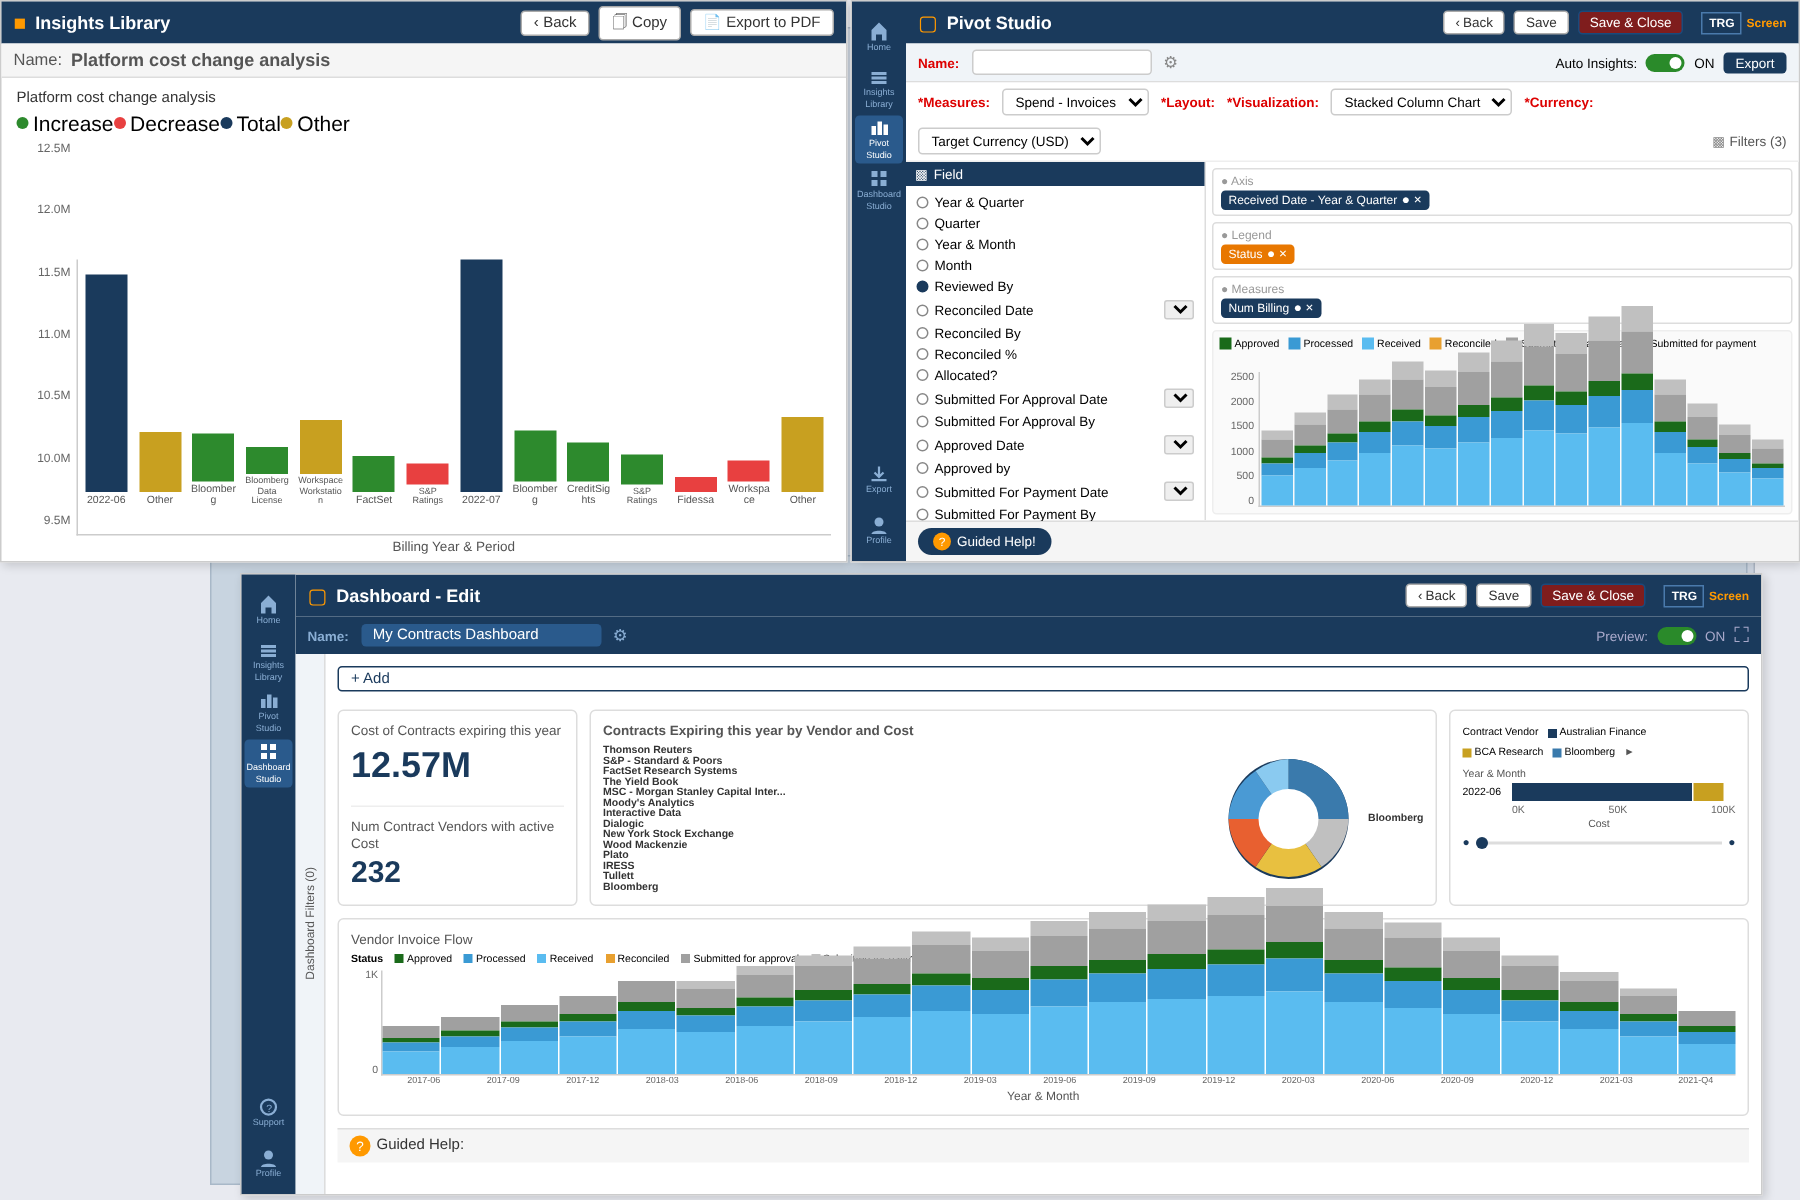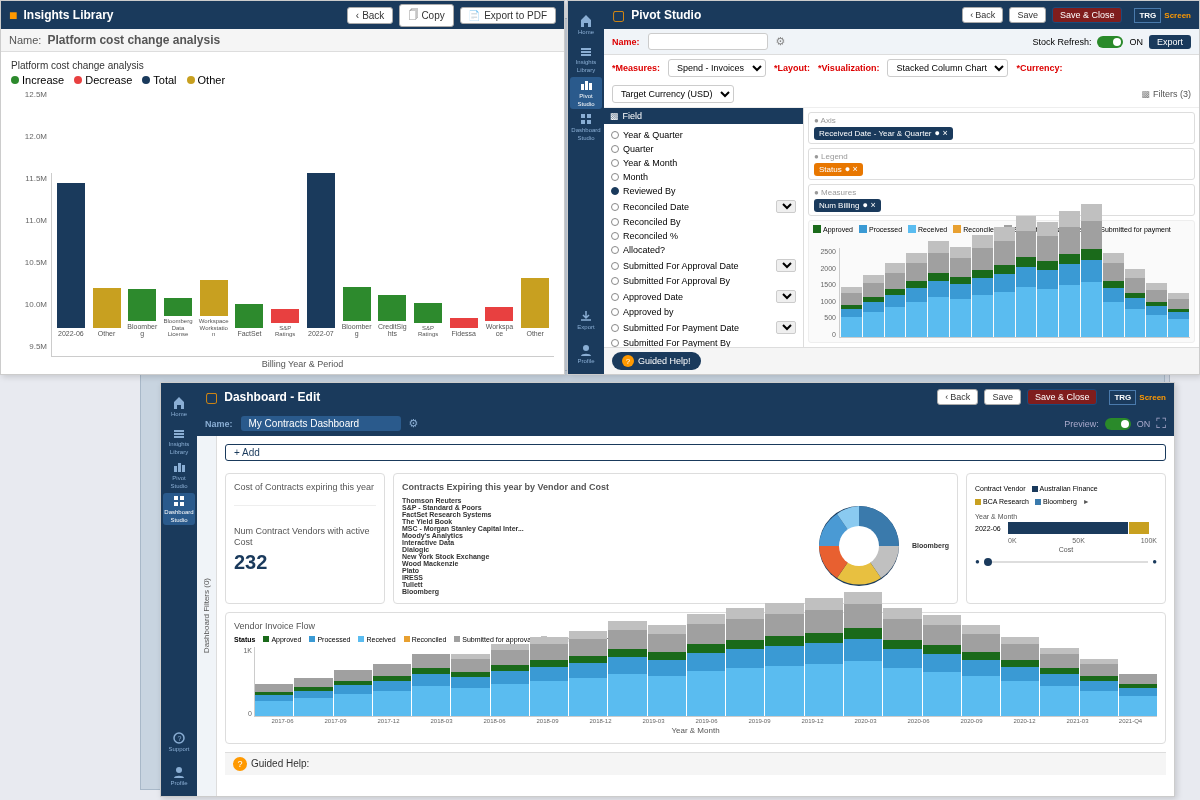--- a/index.html
+++ b/index.html
@@ -71,23 +71,22 @@
       display: flex;
       flex-direction: column;
     }
     .ins-chart-title {
       font-size: 10px;
       color: #333;
       margin-bottom: 3px;
     }
     .ins-legend {
       display: flex;
-      gap: 10px;
       margin-bottom: 4px;
-      font-size: 11px;
+      font-size: 14px;
     }
     .legend-item { display: flex; align-items: center; gap: 3px; }
     .legend-dot { width: 8px; height: 8px; border-radius: 50%; }
 
     .chart-container {
       flex: 1;
       position: relative;
       display: flex;
       align-items: flex-end;
     }
@@ -791,21 +790,21 @@
         </div>
         <span class="trg-logo-screen">Screen</span>
       </div>
     </div>
 
     <div class="pivot-toolbar">
       <span style="color:#d00;font-weight:bold;font-size:9px;">Name:</span>
       <input class="pivot-name-input" type="text" placeholder="" style="">
       <span style="font-size:11px;color:#888;cursor:pointer;">⚙</span>
       <div class="pivot-toolbar-right">
-        <span>Stock Refresh:</span>
+        <span>Auto Insights:</span>
         <div class="toggle-switch"></div>
         <span>ON</span>
         <button class="pivot-export-btn">
           <span>Export</span>
         </button>
       </div>
     </div>
 
     <div class="pivot-config-row">
       <label>*Measures:</label>
@@ -1194,21 +1193,22 @@
 
       <div class="dash-widgets">
         <button class="dash-add-btn">
           <span>+ Add</span>
         </button>
 
         <div class="widgets-row">
 
           <div class="widget-card" style="width:160px;flex-shrink:0;">
             <div class="widget-title">Cost of Contracts expiring this year</div>
-            <div style="margin-top:12px;padding-top:20px;border-top:1px solid #eee;">
+            <div class="widget-big-number">12.57M</div>
+            <div style="margin-top:12px;padding-top:8px;border-top:1px solid #eee;">
               <div class="widget-title">Num Contract Vendors with active Cost</div>
               <div class="widget-sub-number">232</div>
             </div>
           </div>
 
           <div class="widget-card" style="flex:1;font-weight:bold;">
             <div class="widget-title">Contracts Expiring this year by Vendor and Cost</div>
             <div style="display:flex;gap:8px;align-items:center;margin-top:4px;">
 
               <div style="flex:1;font-size:7px;color:#333;">

